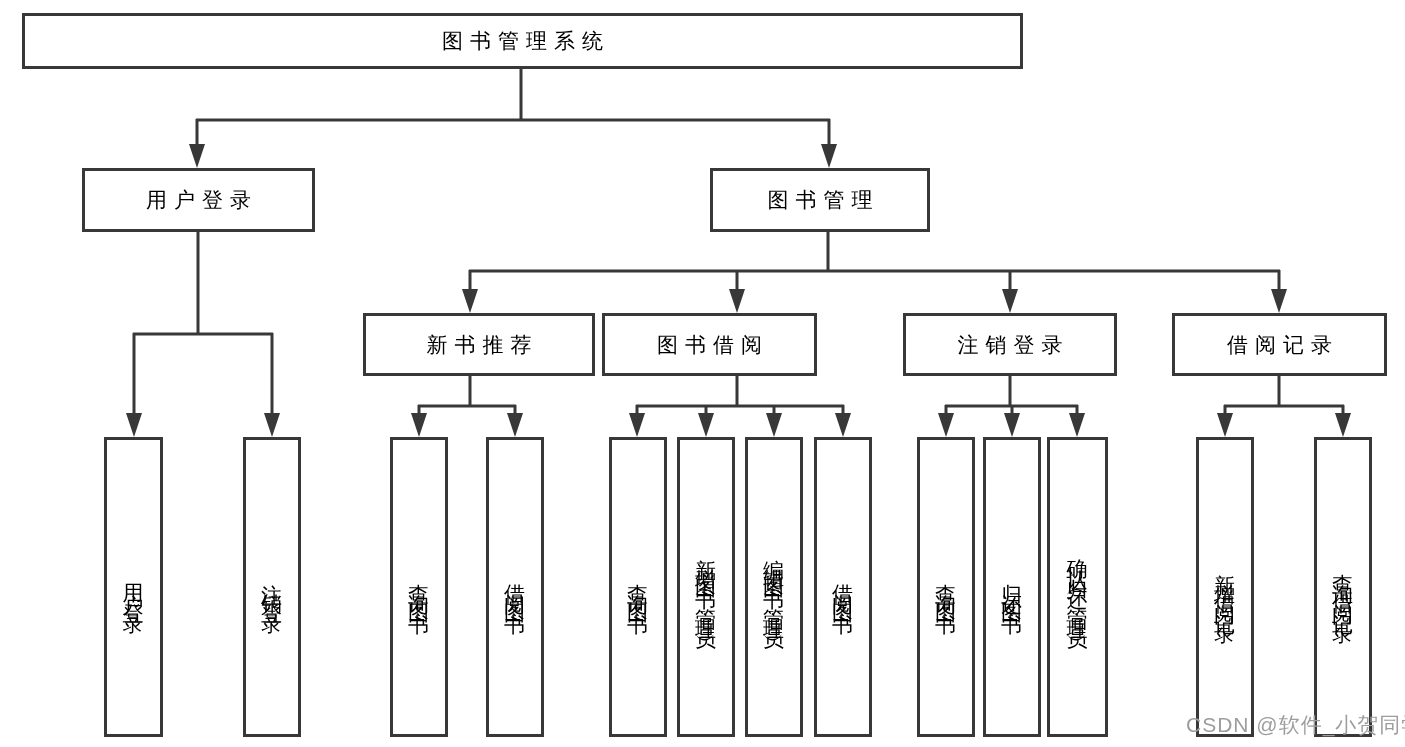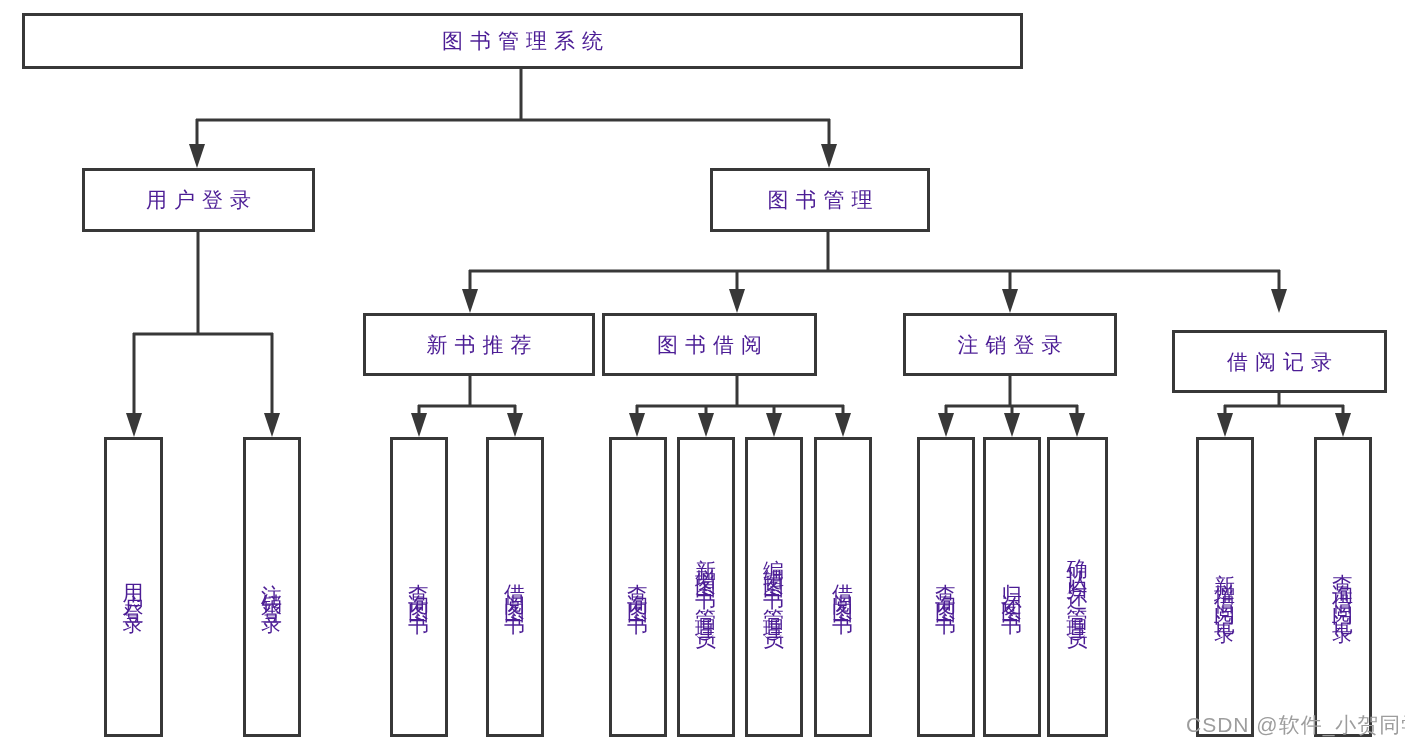--- a/index.html
+++ b/index.html
@@ -10,21 +10,21 @@
     font-family:"Liberation Sans", sans-serif;
     overflow:hidden;
   }
   .wires{position:absolute;left:0;top:0;pointer-events:none;}
   .box{
     position:absolute;
     box-sizing:border-box;
     border:3px solid #383838;
     background:#ffffff;
     display:flex;align-items:center;justify-content:center;
-    color:#4c1d95;
+    color:#000000;
     font-size:21px;
     letter-spacing:7px;
     text-indent:7px; 
     white-space:nowrap;
     z-index:2;
   }
   .vbox{
     writing-mode:vertical-rl;
     text-orientation:mixed;
     letter-spacing:10px;
@@ -82,21 +82,21 @@
   </svg>
 
   <div class="box" style="left:22px;top:13px;width:1001px;height:56px">图书管理系统</div>
 
   <div class="box" style="left:82px;top:168px;width:233px;height:64px">用户登录</div>
   <div class="box" style="left:710px;top:168px;width:220px;height:64px">图书管理</div>
 
   <div class="box" style="left:363px;top:313px;width:232px;height:63px">新书推荐</div>
   <div class="box" style="left:602px;top:313px;width:215px;height:63px">图书借阅</div>
   <div class="box" style="left:903px;top:313px;width:214px;height:63px">注销登录</div>
-  <div class="box" style="left:1172px;top:330px;width:215px;height:63px">借阅记录</div>
+  <div class="box" style="left:1172px;top:313px;width:215px;height:63px">借阅记录</div>
 
   <div class="box vbox" style="left:104px;top:437px;width:59px;height:300px">用户登录</div>
   <div class="box vbox" style="left:243px;top:437px;width:58px;height:300px">注销登录</div>
 
   <div class="box vbox" style="left:390px;top:437px;width:58px;height:300px">查询图书</div>
   <div class="box vbox" style="left:486px;top:437px;width:58px;height:300px">借阅图书</div>
 
   <div class="box vbox" style="left:609px;top:437px;width:58px;height:300px">查询图书</div>
   <div class="box vbox" style="left:677px;top:437px;width:58px;height:300px">新增图书（管理员）</div>
   <div class="box vbox" style="left:745px;top:437px;width:58px;height:300px">编辑图书（管理员）</div>

